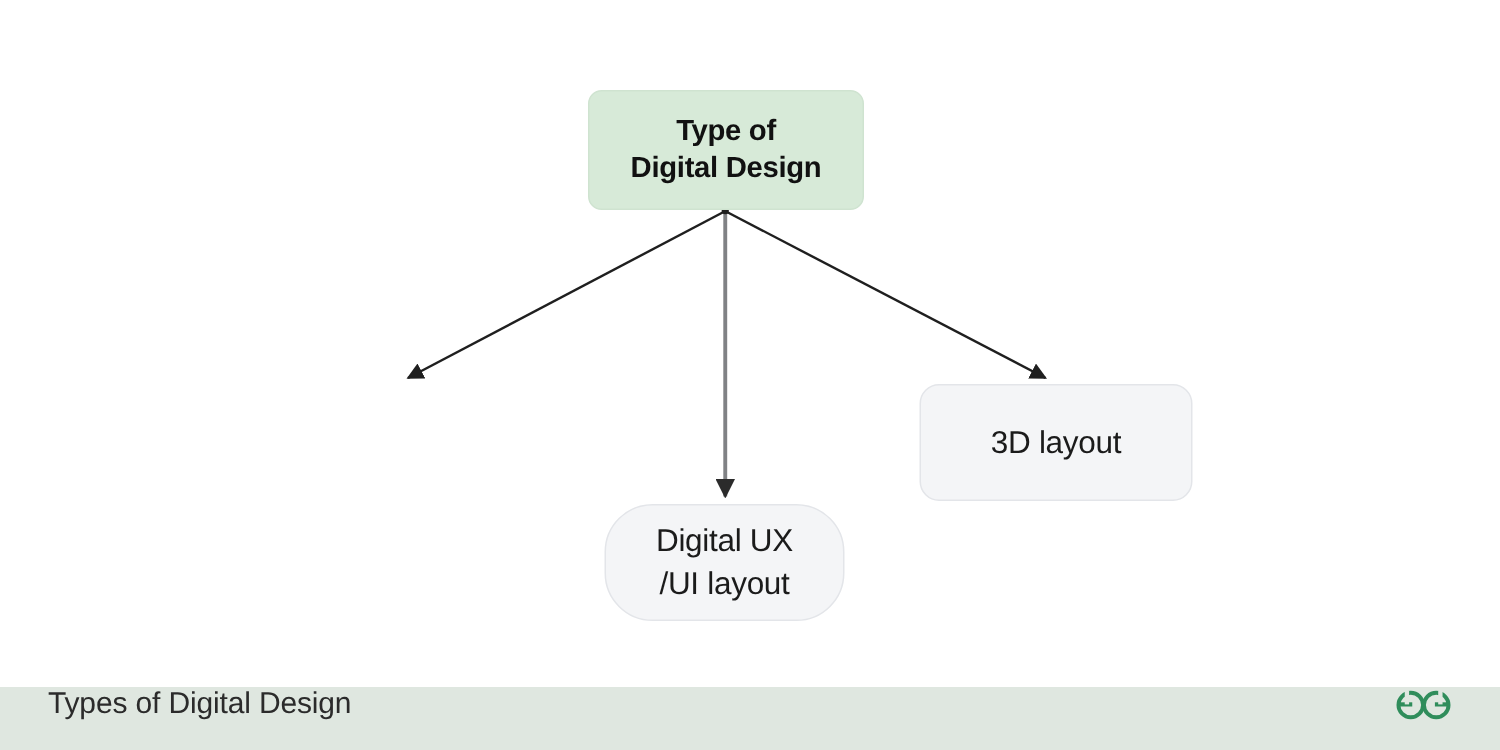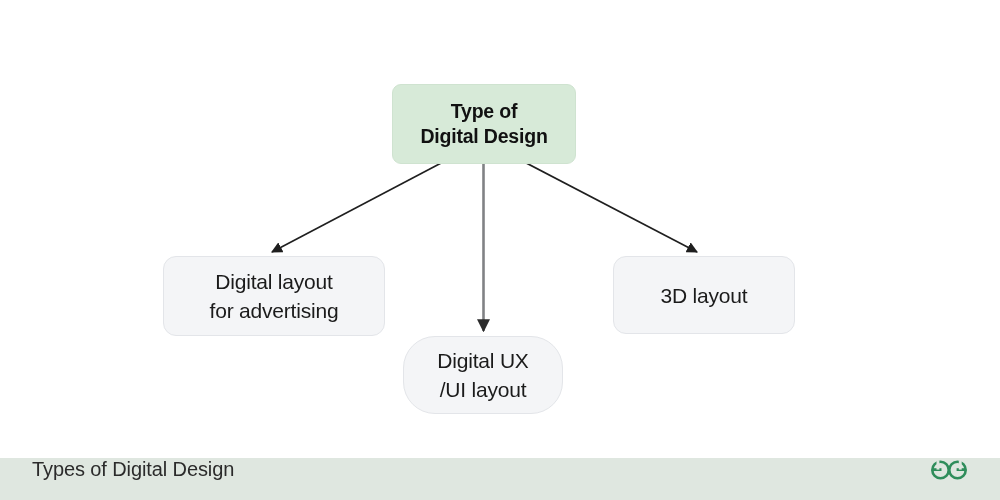--- a/index.html
+++ b/index.html
@@ -49,21 +49,20 @@
   }
   
   #node-root {
     left: 392px;
     top: 60px;
     width: 184px;
     height: 80px;
     background: #d7ead8;
     border: 1px solid #cfe3d0;
     border-radius: 9px;
-    margin-top: 24px;
   }
   #node-root .node-label {
     font-size: 19.5px;
     font-weight: bold;
     color: #111111;
     line-height: 25px;
     letter-spacing: -0.2px;
   }
   
   .node-child {
@@ -147,24 +146,20 @@
       <line x1="484" y1="141" x2="697" y2="252" stroke="#1f1f1f" stroke-width="1.6" marker-end="url(#arrow-dark)"></line>
 
       <circle cx="483.5" cy="140.5" r="2.4" fill="#1f1f1f"></circle>
     </svg>
 
     <div class="node" id="node-root">
       <span class="node-label">Type of
 Digital Design</span>
     </div>
 
-    <div class="node node-child" id="node-ads">
-      <span class="node-label">Digital layout
-for advertising</span>
-    </div>
 
     <div class="node node-child" id="node-uxui">
       <span class="node-label">Digital UX
 /UI layout</span>
     </div>
 
     <div class="node node-child" id="node-3d">
       <span class="node-label">3D layout</span>
     </div>
 

